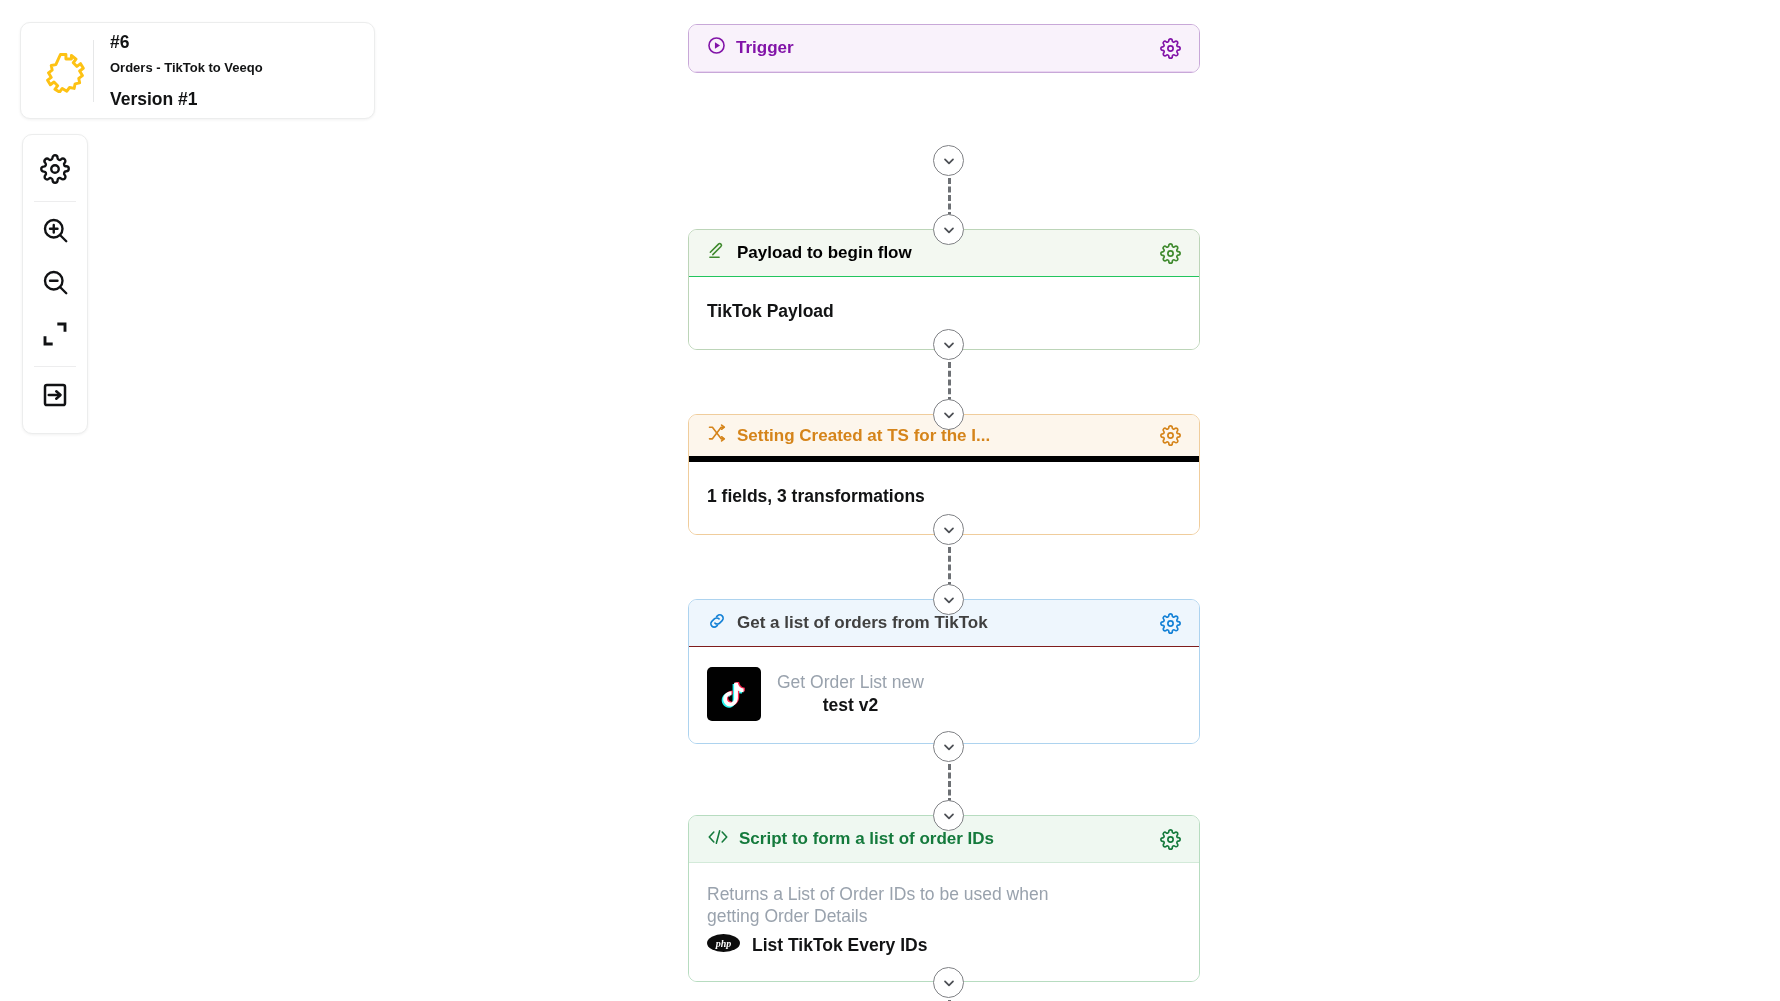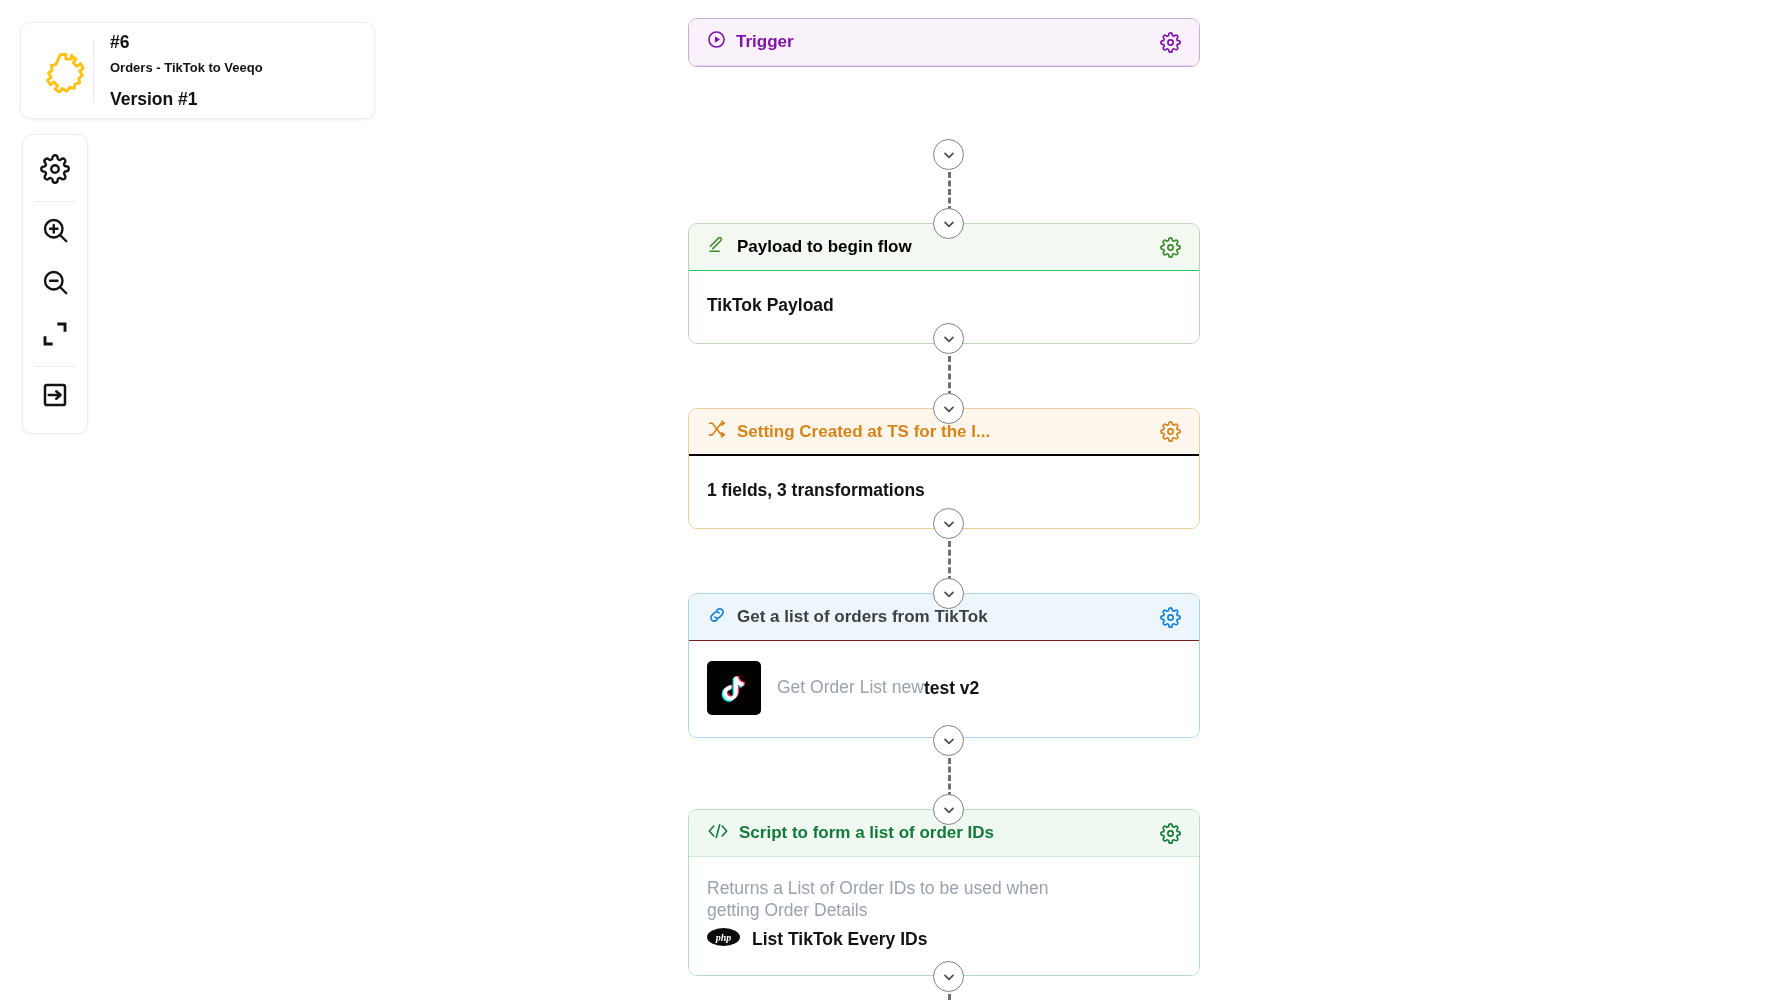--- a/index.html
+++ b/index.html
@@ -91,21 +91,21 @@
   .tool-sep {
     width: 42px;
     height: 1px;
     background: #ededee;
     margin: 4px 0;
   }
 
   
   .canvas {
     position: absolute;
-    left: 0; top: 0;
+    left: 0; top: 6px;
     width: 1780px;
     height: 960px;
     padding-left: 44px;
   }
 
   .node {
     position: absolute;
     left: 688px;
     width: 512px;
     background: #ffffff;
@@ -144,37 +144,37 @@
     font-size: 17.5px;
     font-weight: bold;
     color: #121314;
     line-height: 24px;
   }
   .body-row {
     display: flex;
     align-items: center;
     gap: 16px;
   }
-  .body-col { display: flex; flex-direction: row; justify-content: center; }
+  .body-col { display: flex; flex-direction: column; justify-content: center; align-items: center; }
   .tiktok-logo {
     width: 54px; height: 54px; flex: none;
     background: #010101;
     border-radius: 5px;
     display: flex; align-items: center; justify-content: center;
   }
   .php-row { display: flex; align-items: center; gap: 12px; margin-top: 6px; }
   .php-logo { flex: none; }
 
   
   .theme-purple { border-color: #c8a8d8; }
   .theme-purple .node-header { background: #f9f2fb; color: #8213a8; border-bottom: 1px solid #ead5f2; }
   .theme-green  { border-color: #bcd5b8; }
   .theme-green  .node-header { background: #f3f8f1; color: #000000; border-bottom: 1px solid #22c55e; }
   .theme-orange { border-color: #f0cd9c; }
-  .theme-orange .node-header { background: #fdf6ec; color: #d5841a; border-bottom: 2px solid #000000; }
+  .theme-orange .node-header { background: #fdf6ec; color: #d5841a; border-bottom: 6px solid #000000; }
   .theme-blue   { border-color: #add3ef; }
   .theme-blue   .node-header { background: #eef6fd; color: #404040; border-bottom: 1px solid #7f1d1d; }
   .theme-dgreen { border-color: #b7dcc0; }
   .theme-dgreen .node-header { background: #eff8f1; color: #147a3c; border-bottom: 1px solid #d3ead9; }
 
   
   .chevron {
     position: absolute;
     width: 31px; height: 31px;
     border-radius: 50%;

